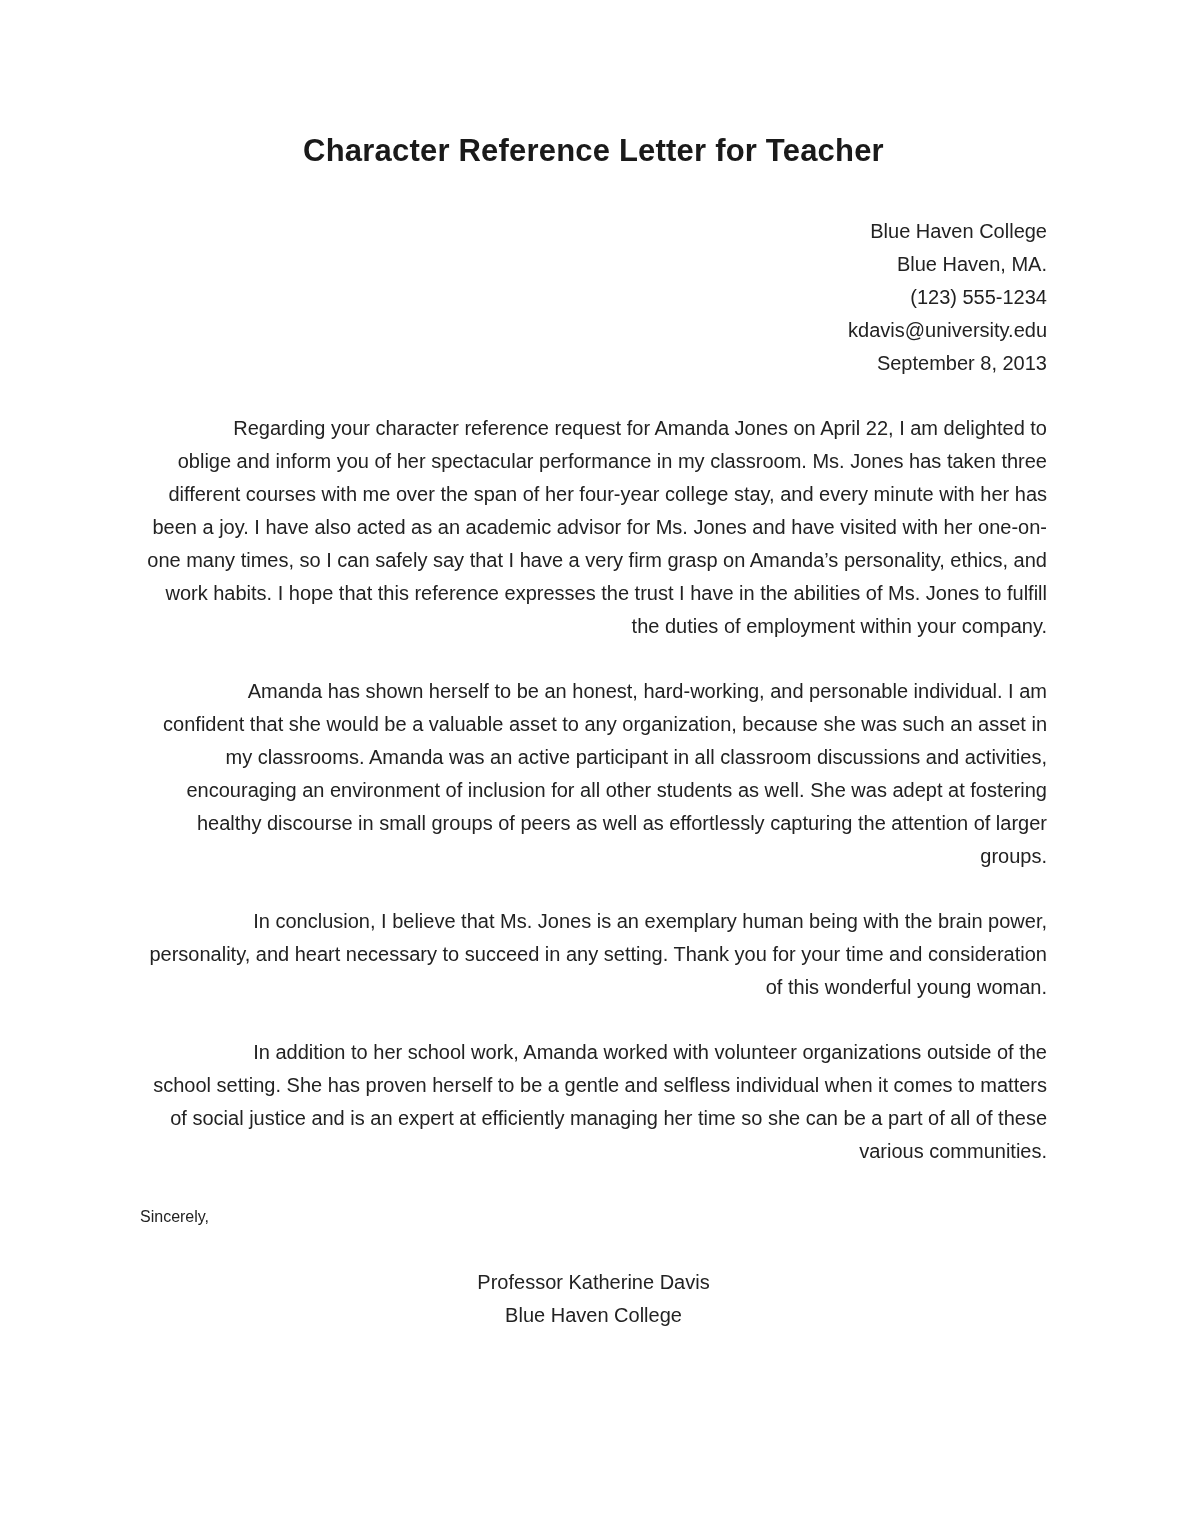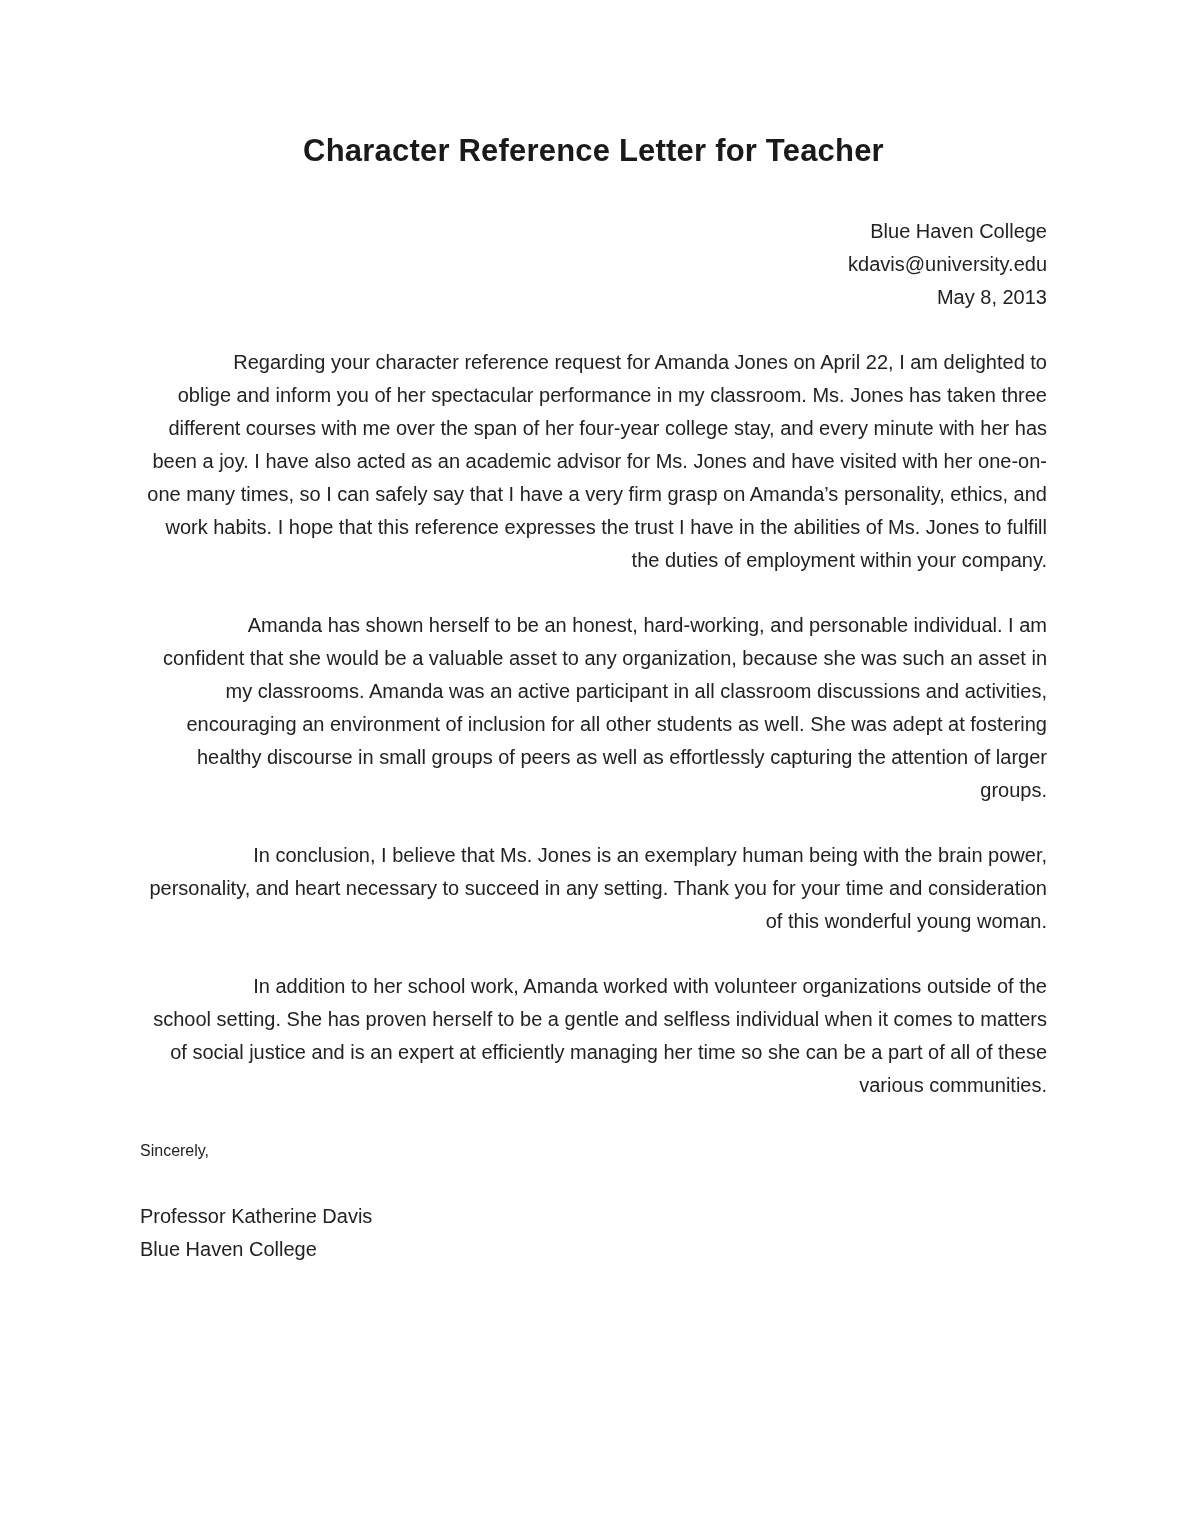--- a/index.html
+++ b/index.html
@@ -55,33 +55,36 @@
     font-size: 16px;
     line-height: 33px;
   }
   .signature-block {
     margin-top: 33px;
     font-size: 20px;
     line-height: 33px;
   }
   .signature-line {
     display: block;
+    text-align: center;
   }
 </style>
 </head>
 <body>
 
 <div class="page">
 
   <h1 class="doc-title">Character Reference Letter for Teacher</h1>
 
   <div class="sender-block">
     <span class="sender-line">Blue Haven College</span>
+    <span class="sender-line">Blue Haven, MA.</span>
+    <span class="sender-line">(123) 555-1234</span>
     <span class="sender-line">kdavis@university.edu</span>
-    <span class="sender-line">May 8, 2013</span>
+    <span class="sender-line">September 8, 2013</span>
   </div>
 
 
   <p class="body-paragraph">Regarding your character reference request for Amanda Jones on April 22, I am delighted to oblige and inform you of her spectacular performance in my classroom. Ms. Jones has taken three different courses with me over the span of her four-year college stay, and every minute with her has been a joy. I have also acted as an academic advisor for Ms. Jones and have visited with her one-on-one many times, so I can safely say that I have a very firm grasp on Amanda’s personality, ethics, and work habits. I hope that this reference expresses the trust I have in the abilities of Ms. Jones to fulfill the duties of employment within your company.</p>
 
   <p class="body-paragraph">Amanda has shown herself to be an honest, hard-working, and personable individual. I am confident that she would be a valuable asset to any organization, because she was such an asset in my classrooms. Amanda was an active participant in all classroom discussions and activities, encouraging an environment of inclusion for all other students as well. She was adept at fostering healthy discourse in small groups of peers as well as effortlessly capturing the attention of larger groups.</p>
 
   <p class="body-paragraph">In conclusion, I believe that Ms. Jones is an exemplary human being with the brain power, personality, and heart necessary to succeed in any setting. Thank you for your time and consideration of this wonderful young woman.</p>
 
   <p class="body-paragraph">In addition to her school work, Amanda worked with volunteer organizations outside of the school setting. She has proven herself to be a gentle and selfless individual when it comes to matters of social justice and is an expert at efficiently managing her time so she can be a part of all of these various communities.</p>

